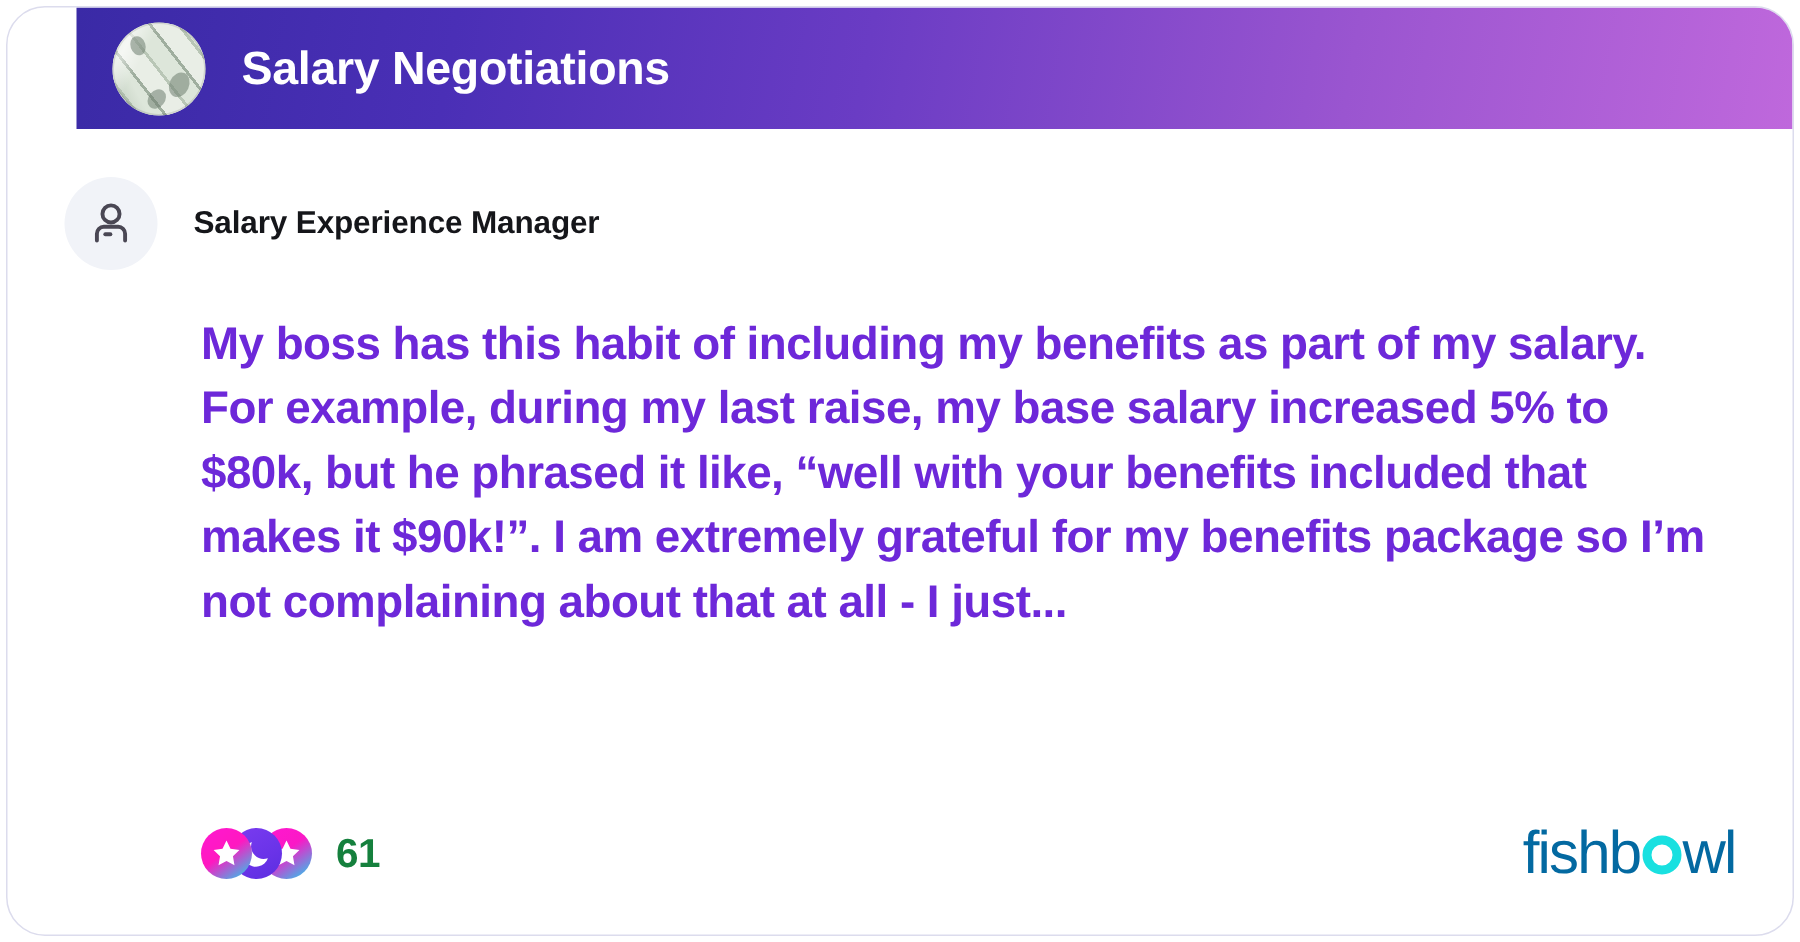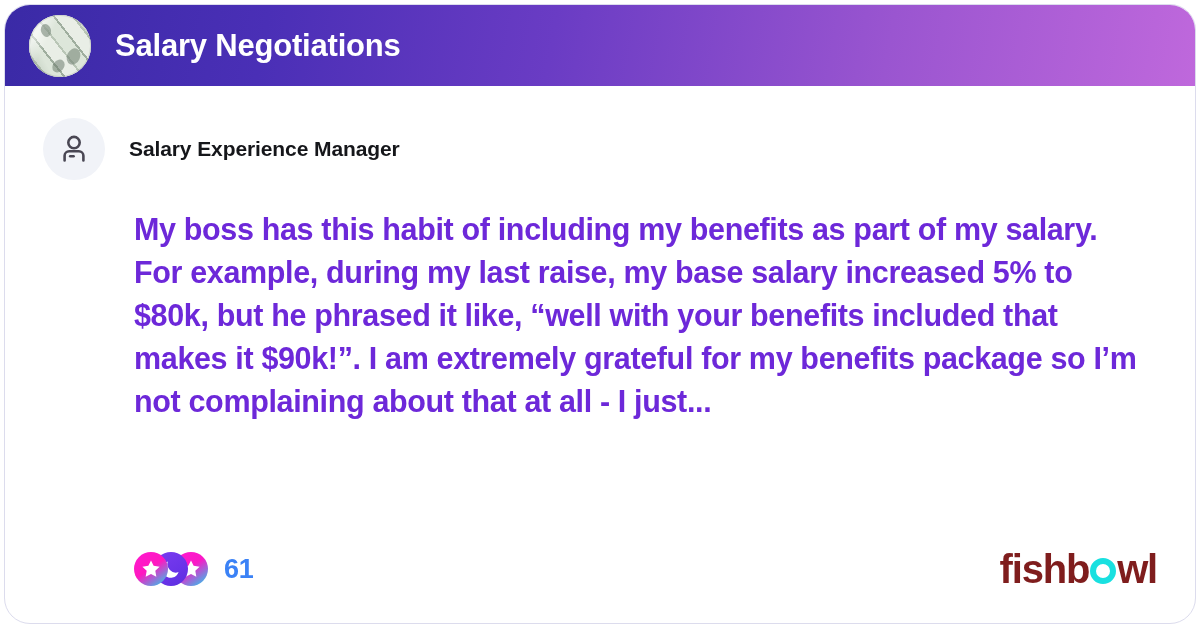--- a/index.html
+++ b/index.html
@@ -32,20 +32,21 @@
   
   .header {
     position: relative;
     height: 81px;
     flex: 0 0 81px;
     background: linear-gradient(100deg, #3a2aa6 0%, #4a2fb6 22%, #6a3cc4 46%, #9a55d0 74%, #bf68dc 100%);
     display: flex;
     align-items: center;
     padding-left: 24px;
     box-sizing: border-box;
+    margin-left: 46px;
   }
 
   .bowl-avatar {
     width: 62px;
     height: 62px;
     border-radius: 50%;
     flex: 0 0 62px;
     position: relative;
     overflow: hidden;
     background: #c9d3c6;
@@ -165,28 +166,28 @@
     display: flex;
     align-items: center;
     justify-content: center;
   }
   .glyph svg { display: block; }
 
   .react-count {
     margin-left: 16px;
     font-size: 27px;
     font-weight: bold;
-    color: #3b82f6;
+    color: #15803d;
     letter-spacing: -0.3px;
   }
 
   .brand {
     font-size: 40px;
-    font-weight: bold;
-    color: #7f1d1d;
+    font-weight: normal;
+    color: #0369a1;
     letter-spacing: -1.2px;
     display: flex;
     align-items: baseline;
     line-height: 1;
     text-align: right;
   }
   .brand .ring {
     display: inline-block;
     width: 26px;
     height: 26px;

